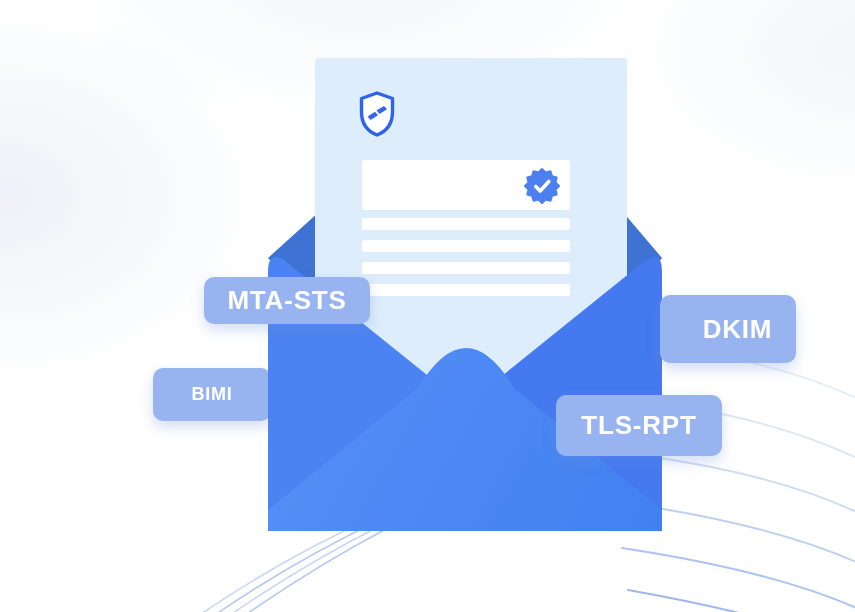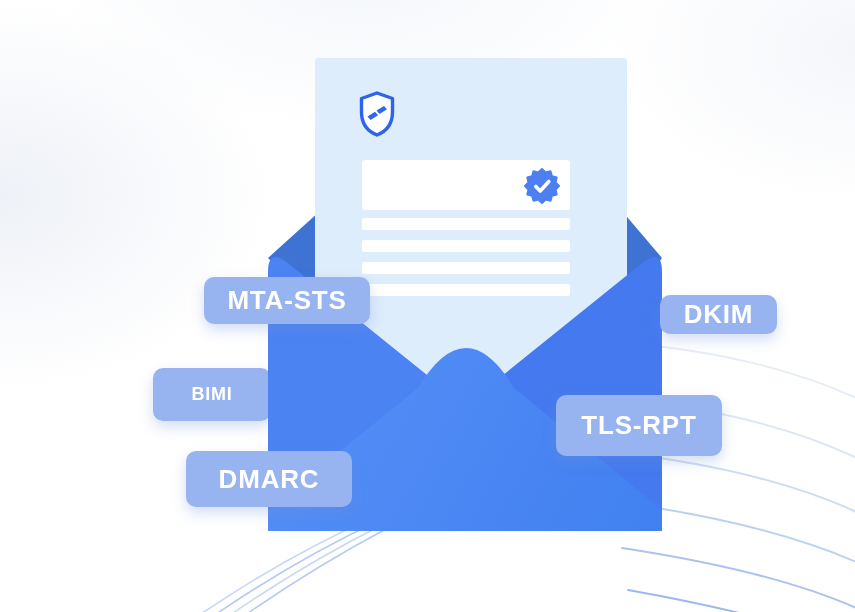--- a/index.html
+++ b/index.html
@@ -29,21 +29,21 @@
     color: #ffffff;
     font-weight: 700;
     font-size: 26px;
     letter-spacing: 0.8px;
     border-radius: 10px;
     box-shadow: 0 6px 14px rgba(108, 144, 220, 0.30);
     z-index: 3;
     user-select: none;
   }
   #chip-mta-sts { left: 204px; top: 277px; width: 166px; height: 47px; }
-  #chip-dkim    { left: 660px; top: 295px; width: 117px; height: 39px; }
+  #chip-dkim    { left: 660px; top: 295px; width: 117px; height: 68px; padding-left: 19px; }
   #chip-bimi    { left: 153px; top: 368px; width: 118px; height: 53px; z-index: 1; font-size: 18px; }
   #chip-tls-rpt { left: 556px; top: 395px; width: 166px; height: 61px; }
   #chip-dmarc   { left: 186px; top: 451px; width: 166px; height: 56px; }
   #chip-spf     { left: 557px; top: 505px; width: 138px; height: 53px; }
 </style>
 </head>
 <body>
 
 <div id="stage">
 
@@ -102,16 +102,15 @@
     <path d="M662 531 V272 Q662 247 641 264 L390 466 L390 531 Z" fill="#4579ef"></path>
     <path d="M268 531 L268 510 L418 388 Q466 308 514 388 L662 510 L662 531 Z" fill="url(#frontGrad)"></path>
   </svg>
 
   <div class="chip" id="chip-mta-sts">MTA-STS</div>
 
   <div class="chip" id="chip-dkim">DKIM</div>
 
   <div class="chip" id="chip-tls-rpt">TLS-RPT</div>
 
-  <div class="chip" id="chip-dmarc">DMARC</div>
 
 
 </div>
 
 </body></html>

